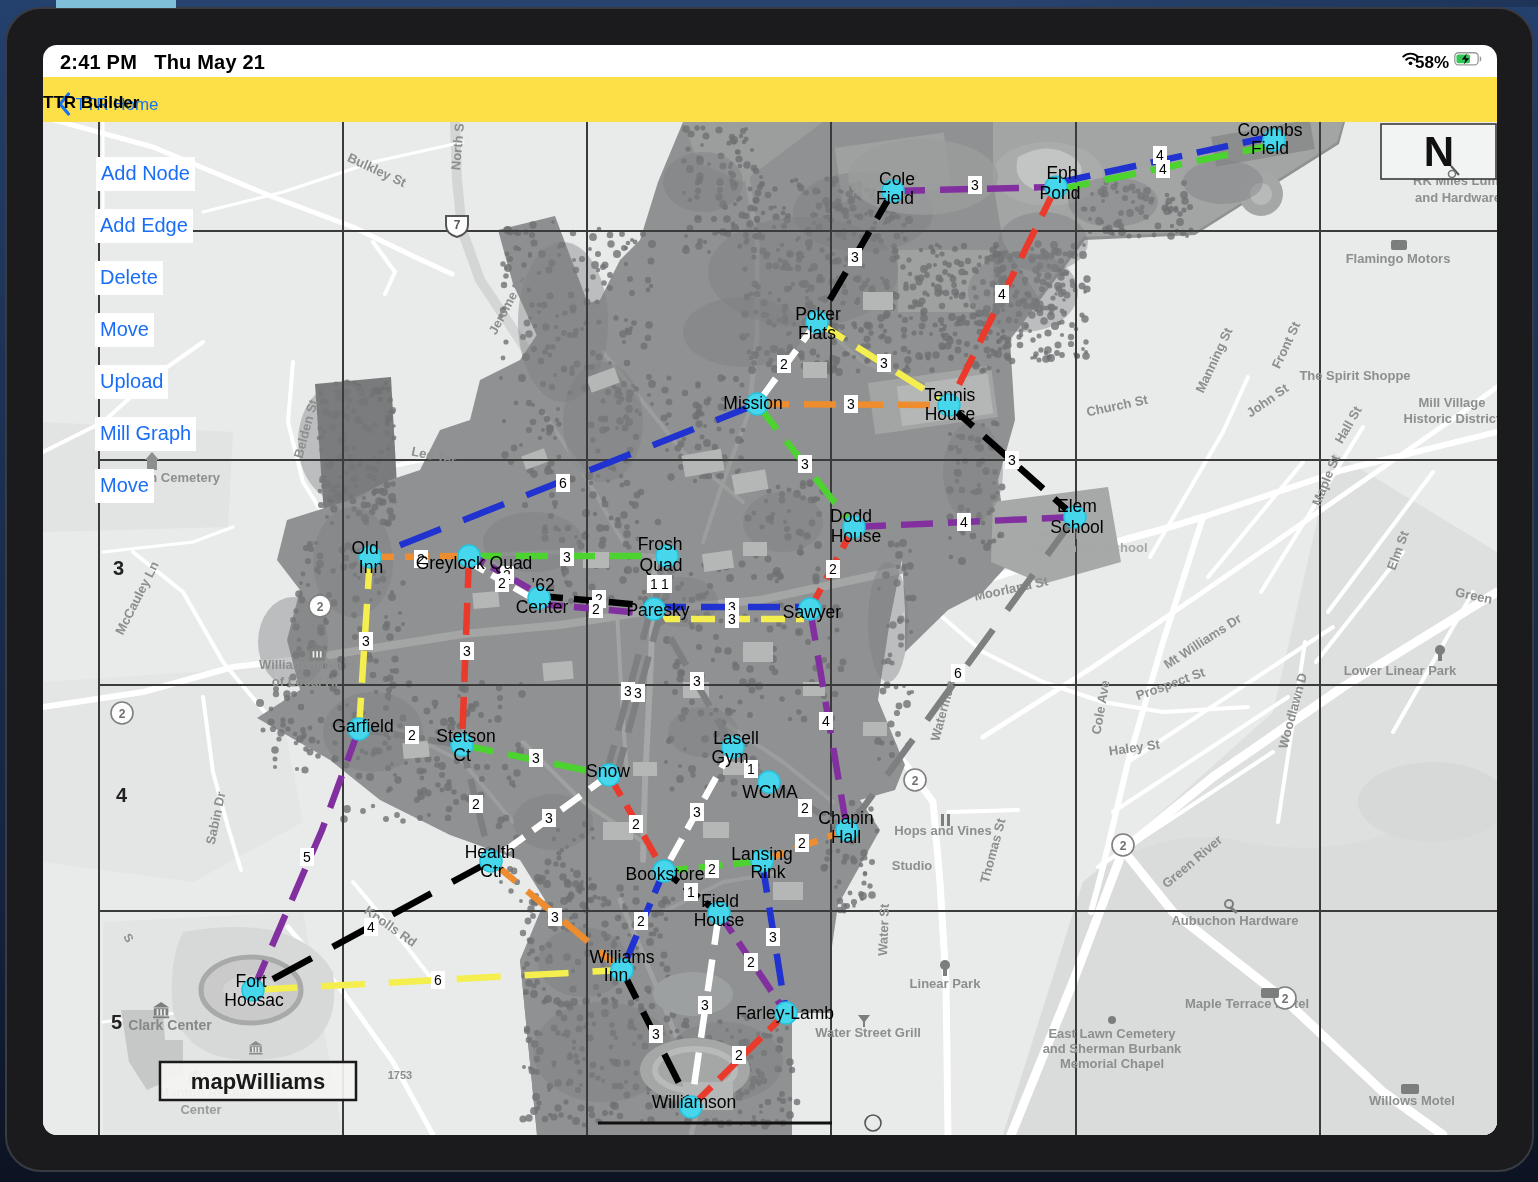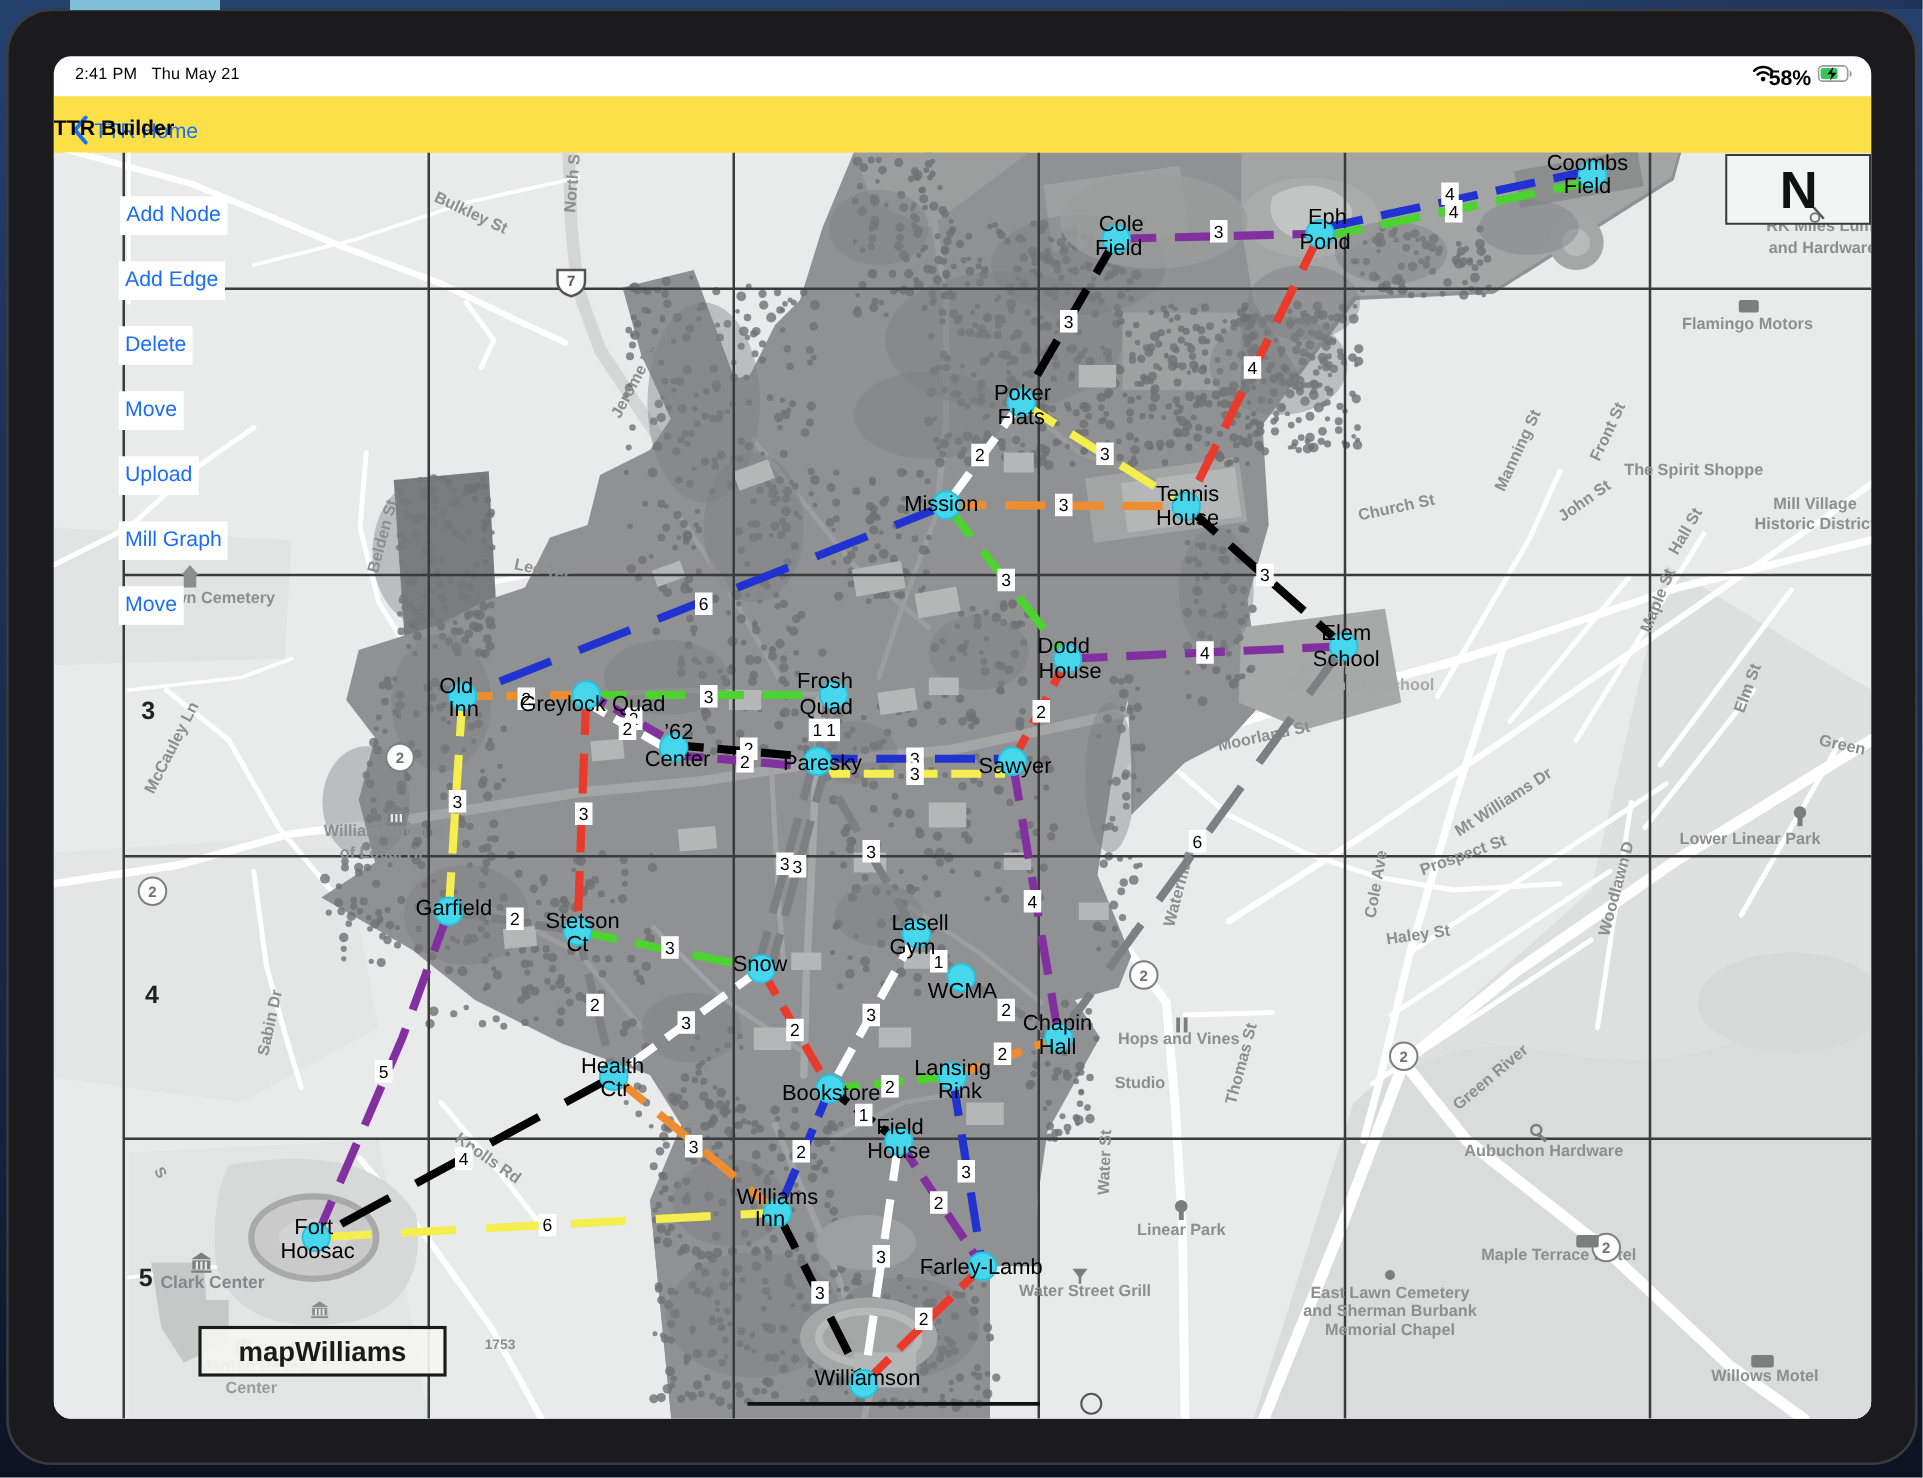--- a/index.html
+++ b/index.html
@@ -5,27 +5,27 @@
 html,body{margin:0;padding:0;}
 body{width:1538px;height:1182px;position:relative;overflow:hidden;
  background:linear-gradient(180deg,#24406d 0%,#1d3356 30%,#15233f 75%,#0c1322 100%);
  font-family:"Liberation Sans",sans-serif;}
 #teal{position:absolute;left:56px;top:0;width:120px;height:8px;background:#7fc0d8;z-index:2;}
 #teal2{position:absolute;left:176px;top:0;width:1362px;height:7px;background:linear-gradient(90deg,#26436f 0%,#27436e 60%,#1e3458 100%);}
 #bezel{position:absolute;left:5px;top:7px;width:1529px;height:1165px;background:#1b1b1d;
  border:2px solid #383b42;border-radius:36px;box-sizing:border-box;}
 #screen{position:absolute;left:43px;top:45px;width:1454px;height:1090px;background:#ffffff;
  border-radius:14px;overflow:hidden;}
-#stleft{position:absolute;left:17px;top:6px;font-weight:400;font-size:13px;letter-spacing:.2px;}
+#stleft{position:absolute;left:17px;top:6px;font-weight:700;font-size:20px;letter-spacing:.2px;}
 #nav{position:absolute;left:0;top:32px;width:100%;height:49px;background:#fde047;}
 #navtitle{position:absolute;left:0;top:16px;width:100%;
  font-size:17px;font-weight:bold;color:#000;}
 #back{position:absolute;left:14px;top:15px;font-size:17px;color:#1673f4;}
 #st58{position:absolute;right:48px;top:8px;font-weight:600;font-size:17px;}
-.mbtn{position:absolute;background:#fff;color:#1a6ef5;font-size:17px;
+.mbtn{position:absolute;background:#fff;color:#1a6ef5;font-size:20px;
  padding:5px 5px 6px 5px;white-space:nowrap;}
 </style>
 </head>
 <body>
 <div id="teal"></div>
 <div id="teal2"></div>
 <div id="bezel"></div>
 <div id="screen">
  <div id="stleft">2:41 PM&nbsp;&nbsp;&nbsp;Thu May 21</div>
  <div id="st58">58%</div>

